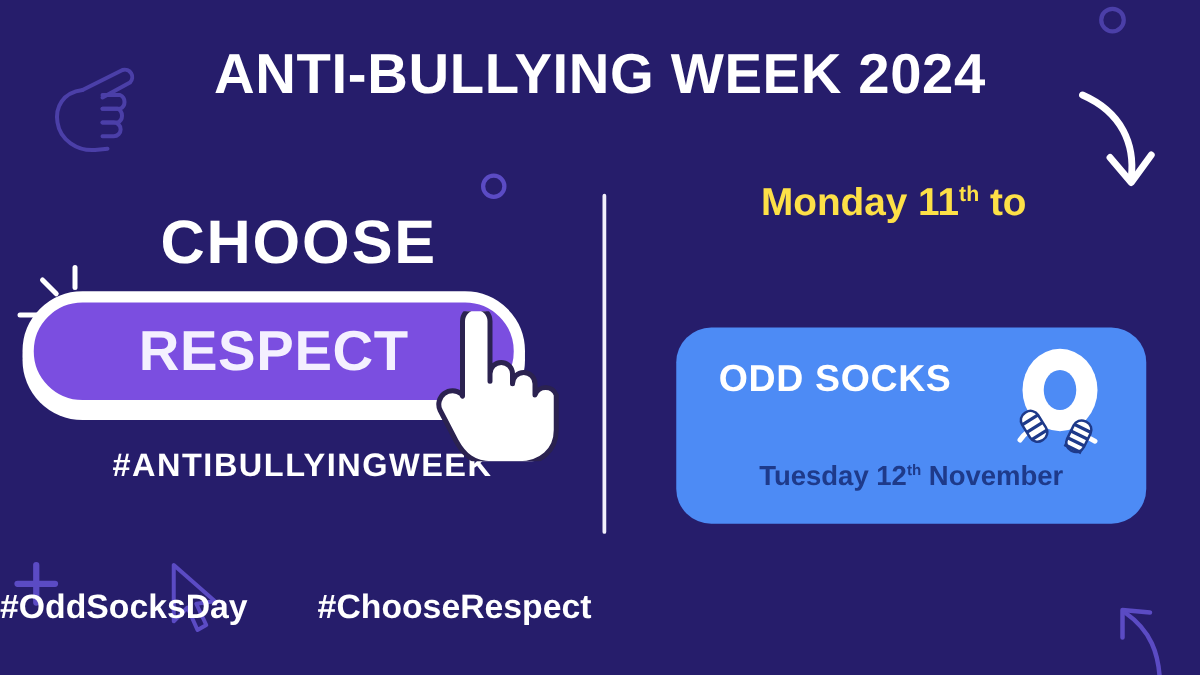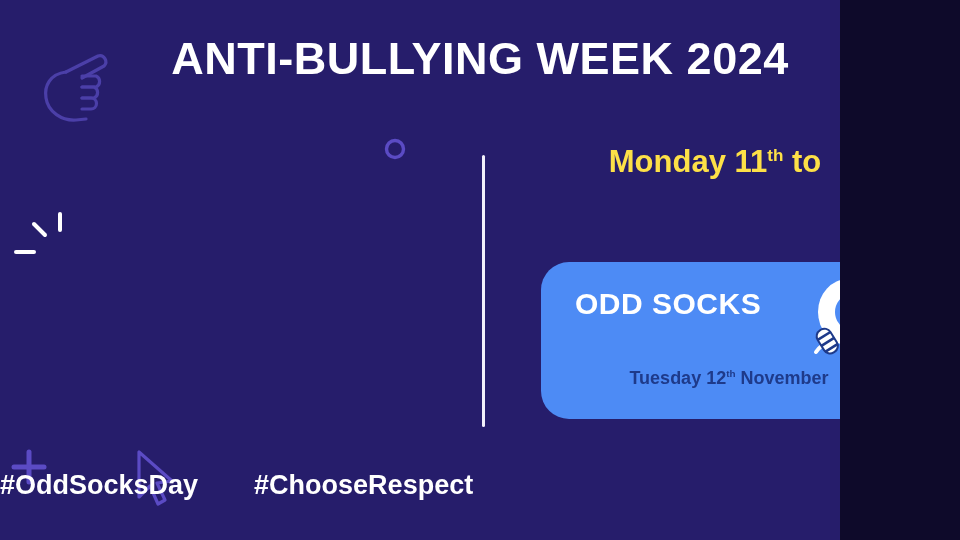--- a/index.html
+++ b/index.html
@@ -2,21 +2,21 @@
 <html><head>
 <meta charset="utf-8">
 <style>
   html, body {
     margin: 0;
     padding: 0;
     background: #0e0a2a;
   }
   #poster {
     position: relative;
-    width: 840px;
+    width: 960px;
     height: 540px;
     overflow: hidden;
     background: #261d6b;
     font-family: "Liberation Sans", sans-serif;
     -webkit-font-smoothing: antialiased;
   }
 
   
   .doodle {
     position: absolute;
@@ -165,21 +165,21 @@
     width: 110px;
     height: 100px;
   }
   .socks-sub {
     position: absolute;
     left: 0;
     top: 106px;
     width: 376px;
     text-align: center;
     color: #1e3a8a;
-    font-size: 18px;
+    font-size: 22px;
     font-weight: bold;
   }
   .socks-sub sup {
     font-size: 0.55em;
     vertical-align: super;
     line-height: 0;
   }
 
   
   .footer-tags {
@@ -245,20 +245,39 @@
     <svg width="56" height="74" viewBox="0 0 56 74" fill="none" stroke="#5B4BC4" stroke-width="3.6" stroke-linecap="round" stroke-linejoin="round">
       <path d="M40 72 C40 44 32 26 12 12"></path>
       <path d="M10 32 L10 10 L32 12"></path>
     </svg>
   </div>
 
   <div class="headline">ANTI-BULLYING WEEK 2024</div>
 
   <div class="divider"></div>
 
+  <div class="left-col">
+
+    <div class="choose-word">CHOOSE</div>
+
+    <div class="respect-wrap">
+      <div class="respect-pill"></div>
+      <div class="respect-word">RESPECT</div>
+
+      <div class="hand-cursor">
+        <svg width="110" height="120" viewBox="0 0 110 120" fill="#FFFFFF" stroke="#2B2250" stroke-width="4" stroke-linejoin="round" stroke-linecap="round">
+          <path d="M30 8 a11 11 0 0 1 22 0 l0 48 0 -6 a9 9 0 0 1 18 0 l0 8 a9 9 0 0 1 18 0 l0 9
+                   a9 9 0 0 1 17 0 l0 28 c0 16 -12 27 -30 27 l-22 0 c-14 0 -22 -7 -28 -18
+                   L12 79 a11 11 0 0 1 17 -13 l1 2 Z"></path>
+        </svg>
+      </div>
+    </div>
+
+    <div class="hashtag-week">#ANTIBULLYINGWEEK</div>
+  </div>
 
   <div class="sparkles">
     <svg width="80" height="70" viewBox="0 0 80 70" fill="none" stroke="#FFFFFF" stroke-width="4" stroke-linecap="round">
       <path d="M52 6 L52 22"></path>
       <path d="M26 16 L37 27"></path>
       <path d="M8 44 L26 44"></path>
     </svg>
   </div>
 
   <div class="date-range">

